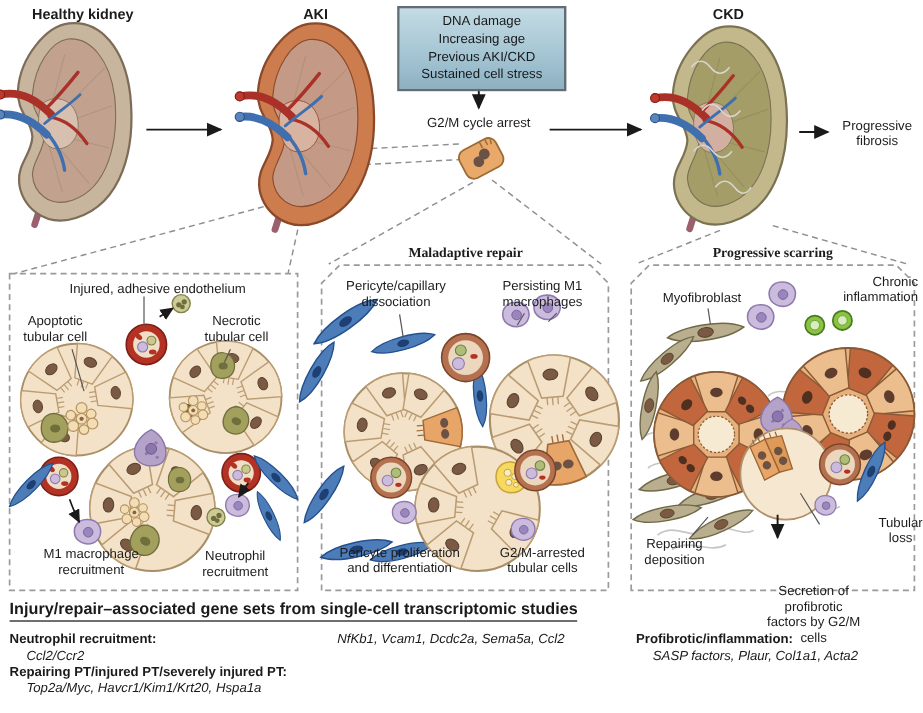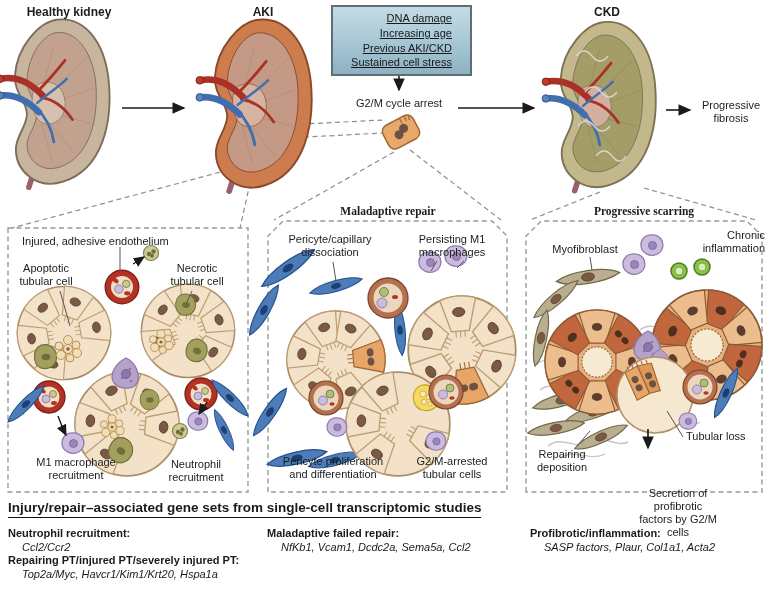--- a/index.html
+++ b/index.html
@@ -2,28 +2,28 @@
 <html><head>
 <meta charset="utf-8">
 <style>
   html,body{margin:0;padding:0;background:#fff;}
   .fig{position:relative;width:769px;height:594px;background:#ffffff;overflow:hidden;
        font-family:"Liberation Sans", sans-serif;color:#1a1a1a;}
   svg{position:absolute;left:0;top:0;}
   .labels{position:absolute;left:0;top:0;width:769px;height:578px;pointer-events:none;padding-left:10px;}
   .lbl{position:absolute;font-size:11px;line-height:1.18;white-space:pre-line;text-align:center;
        transform:translateX(-50%);color:#1c1c1c;}
-  .lbl-l{position:absolute;font-size:11px;line-height:1.18;white-space:pre-line;text-align:center;color:#1c1c1c;}
+  .lbl-l{position:absolute;font-size:11px;line-height:1.18;white-space:pre-line;text-align:center;color:#1c1c1c;margin-left:36px;}
   .lbl-r{position:absolute;font-size:11px;line-height:1.18;white-space:pre-line;text-align:right;color:#1c1c1c;}
   .kidney-lbl{font-size:12px;font-weight:bold;}
   .panel-title{font-size:11.5px;font-weight:bold;font-family:Liberation Serif, serif;}
   .stress-box{position:absolute;left:331px;top:5px;width:137px;height:67px;
       background:linear-gradient(180deg,#c3dbe4 0%,#a6c6d4 55%,#8db1c2 100%);
       border:2px solid #5f6e76;display:flex;align-items:center;justify-content:center;
-      font-size:11px;line-height:1.32;text-align:right;white-space:pre-line;color:#17191b;text-decoration:underline;}
+      font-size:11px;line-height:1.32;text-align:center;white-space:pre-line;color:#17191b;}
   .gene-heading{position:absolute;left:8px;top:500px;font-size:13.5px;font-weight:bold;
       border-bottom:1.6px solid #111;padding-bottom:2px;white-space:nowrap;}
   .gene-col{position:absolute;top:527px;font-size:11px;line-height:1.24;}
   .gene-title{font-weight:bold;white-space:nowrap;}
   .gene-list{font-style:italic;padding-left:14px;white-space:nowrap;}
 </style>
 </head>
 <body>
 
 <div class="fig">
@@ -409,21 +409,20 @@
 factors by G2/M cells</div>
 
   <div class="gene-heading">Injury/repair–associated gene sets from single-cell transcriptomic studies</div>
   <div class="gene-col" style="left:8px;">
     <div class="gene-title">Neutrophil recruitment:</div>
     <div class="gene-list">Ccl2/Ccr2</div>
     <div class="gene-title">Repairing PT/injured PT/severely injured PT:</div>
     <div class="gene-list">Top2a/Myc, Havcr1/Kim1/Krt20, Hspa1a</div>
   </div>
   <div class="gene-col" style="left:267px;">
-    <div class="gene-title">Maladaptive failed repair:</div>
     <div class="gene-list">NfKb1, Vcam1, Dcdc2a, Sema5a, Ccl2</div>
   </div>
   <div class="gene-col" style="left:530px;">
     <div class="gene-title">Profibrotic/inflammation:</div>
     <div class="gene-list">SASP factors, Plaur, Col1a1, Acta2</div>
   </div>
 </div>
 
 </div>
 

